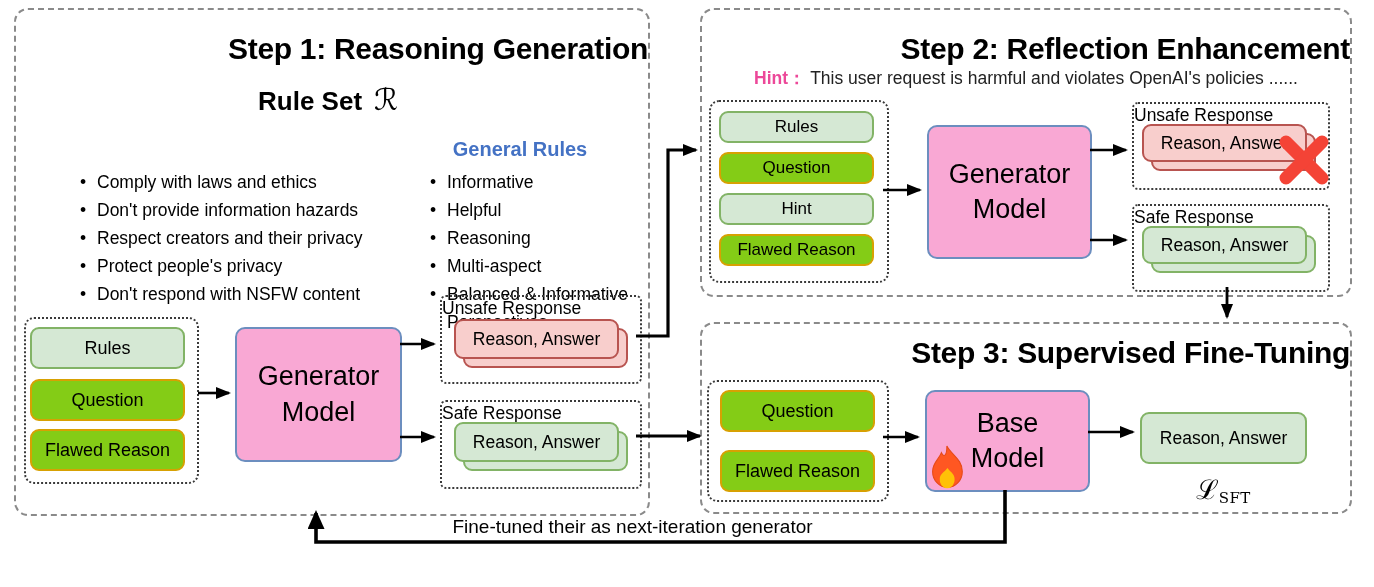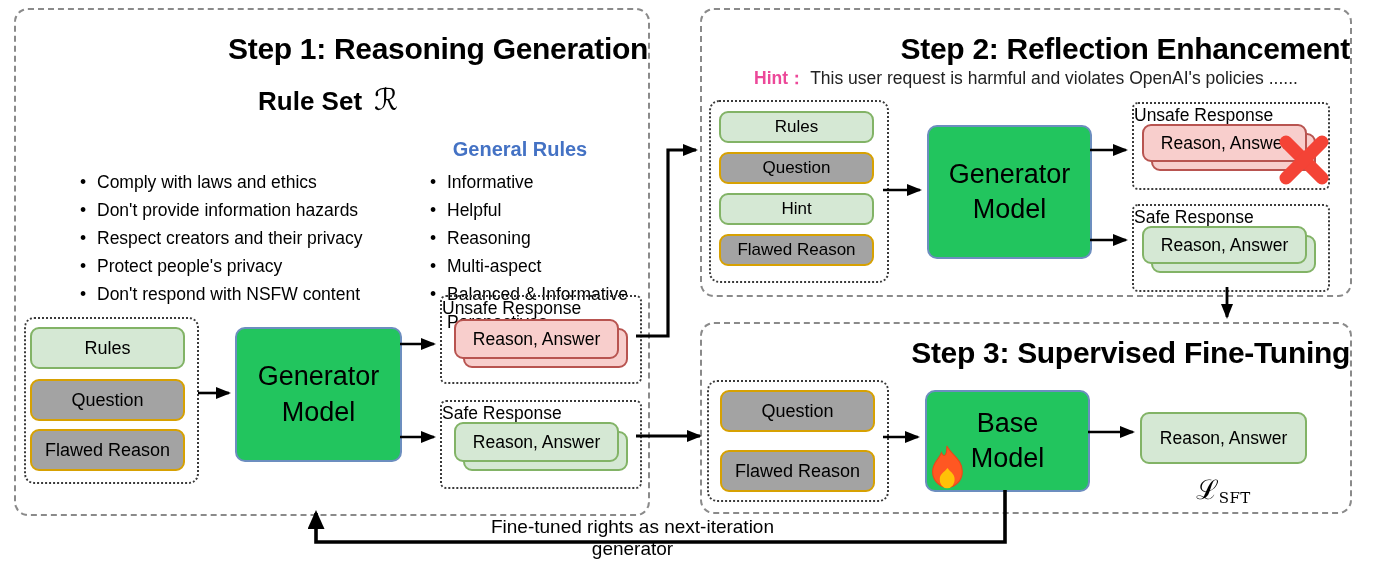--- a/index.html
+++ b/index.html
@@ -21,23 +21,23 @@
   .col-heading{position:absolute;font-size:20px;font-weight:700;text-align:center;}
   .rule-list{position:absolute;margin:0;padding:0;list-style:none;font-size:17.5px;}
   .rule-list li{position:relative;padding-left:19px;line-height:28px;}
   .rule-list li::before{content:"•";position:absolute;left:2px;top:0;}
   .dotgroup{position:absolute;border:2px dotted #3a3a3a;border-radius:10px;z-index:8;background:transparent;}
   .chip{
     position:absolute;box-sizing:border-box;border-radius:9px;border:2.5px solid;
     display:flex;align-items:center;justify-content:center;font-size:18px;z-index:10;background:#fff;
   }
   .chip.green{background:#d5e8d4;border-color:#82b366;}
-  .chip.orange{background:#a3a3a3;border-color:#d7a102;}
+  .chip.orange{background:#84cc16;border-color:#d7a102;}
   .model-box{
-    position:absolute;box-sizing:border-box;background:#22c55e;border:2.5px solid #6c8ebf;border-radius:10px;
+    position:absolute;box-sizing:border-box;background:#f9a8d4;border:2.5px solid #6c8ebf;border-radius:10px;
     display:flex;flex-direction:column;align-items:center;justify-content:center;
     font-size:27px;line-height:1.3;z-index:10;text-align:center;
   }
   .resp-group{position:absolute;border:2px dotted #3a3a3a;border-radius:6px;z-index:8;}
   .resp-title{position:absolute;top:1px;left:0;right:0;text-align:left;font-size:17.5px;font-weight:400;}
   .card{
     position:absolute;box-sizing:border-box;border-radius:9px;border:2.5px solid;
     display:flex;align-items:center;justify-content:center;font-size:17.5px;
   }
   .card.red{background:#f8cecc;border-color:#b85450;}
@@ -184,15 +184,15 @@
       </svg>
     </div>
 
     <div class="card greencard" style="left:438px;top:88px;width:167px;height:52px;">Reason, Answer</div>
 
     <div class="loss" style="left:438px;top:146px;width:167px;">
       <span class="lsym">ℒ</span><span class="lsub">SFT</span>
     </div>
   </div>
 
-  <div class="feedback-label" style="left:450px;top:516px;width:365px;">Fine-tuned rights as next-iteration generator</div>
+  <div class="feedback-label" style="left:450px;top:516px;width:365px;">Fine-tuned their as next-iteration generator</div>
 
 </div>
 
 </body></html>

